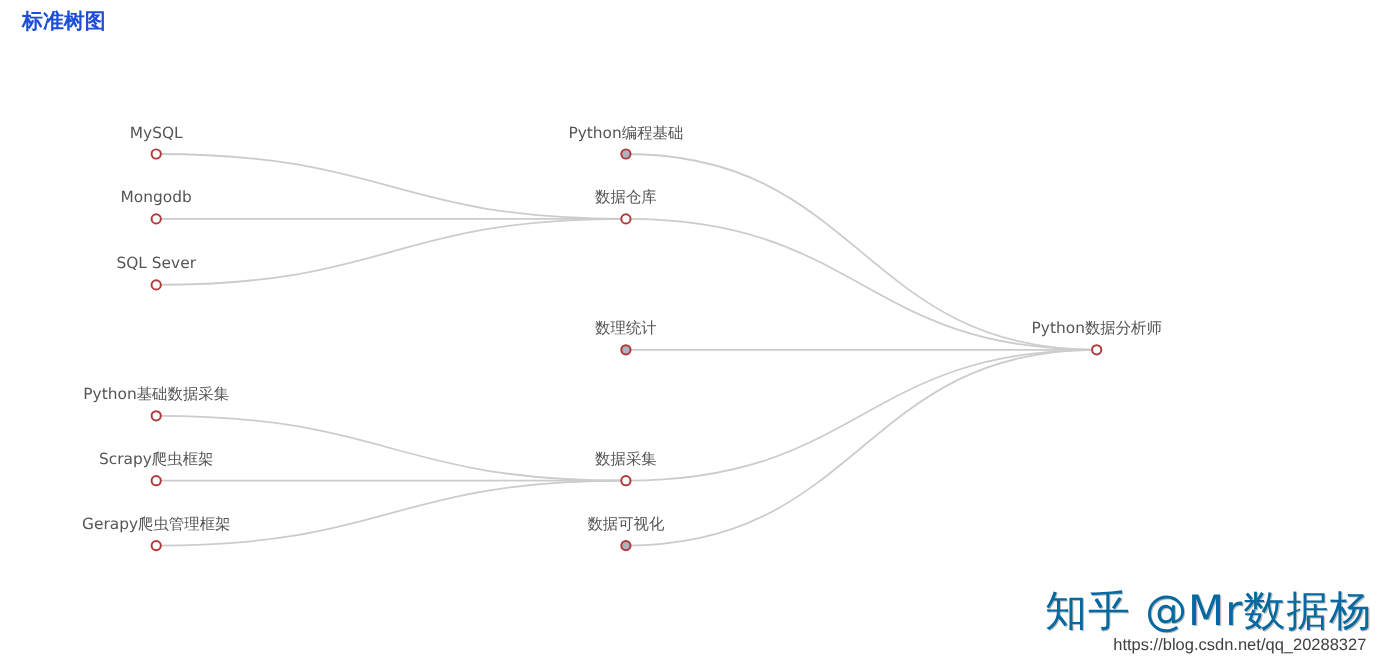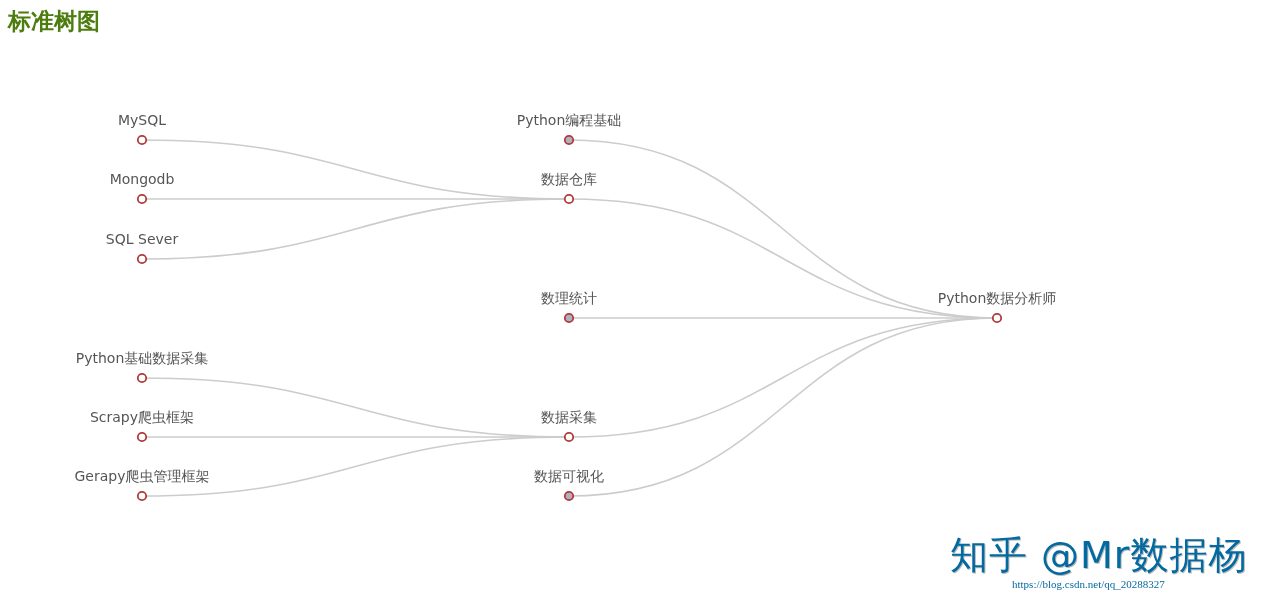--- a/index.html
+++ b/index.html
@@ -1,26 +1,26 @@
 <!DOCTYPE html>
 <html><head>
   <meta charset="utf-8">
   <style>
     html, body { margin: 0; padding: 0; background: #ffffff; }
     body { width: 1264px; height: 607px; position: relative; overflow: hidden;
            font-family: "Liberation Sans", "DejaVu Sans", sans-serif; }
-    .title { position: absolute; left: 8px; top: 6px; font-size: 23px; font-weight: bold;
-             color: #4d7c0f; letter-spacing: 0px; font-family: "DejaVu Sans", sans-serif; }
+    .title { position: absolute; left: 20px; top: 6px; font-size: 19px; font-weight: bold;
+             color: #1d4ed8; letter-spacing: 0px; font-family: "DejaVu Sans", sans-serif; }
     svg.chart { position: absolute; left: 0; top: 0; }
     .node-label { font-size: 14px; fill: #555555; font-family: "DejaVu Sans", sans-serif; }
     .link { fill: none; stroke: #cccccc; stroke-width: 1.6; }
     .watermark { position: absolute; left: 950px; top: 530px; font-size: 38px; color: #0369a1;
                  font-family: "DejaVu Sans", sans-serif; text-shadow: 1px 1px 0 #bbbbbb; letter-spacing: 1px; }
-    .watermark-url { position: absolute; left: 1012px; top: 578px; font-size: 11px; color: #0369a1;
-                     font-family: Liberation Serif, serif; }
+    .watermark-url { position: absolute; left: 1012px; top: 578px; font-size: 15px; color: #404040;
+                     font-family: Liberation Sans, sans-serif; }
   </style>
 </head>
 <body>
 
 <div class="title">标准树图</div>
 
 <svg class="chart" id="tree-svg" width="1264" height="607" viewBox="0 0 1264 607" xmlns="http://www.w3.org/2000/svg">
   <g id="links">
       <path d="M569,140 C783,140 783,318 997,318" class="link" stroke="#cccccc"></path>
       <path d="M569,199 C783,199 783,318 997,318" class="link" stroke="#cccccc"></path>

